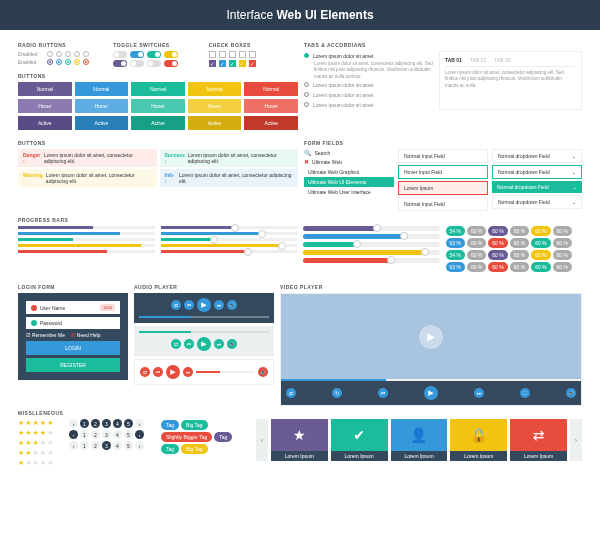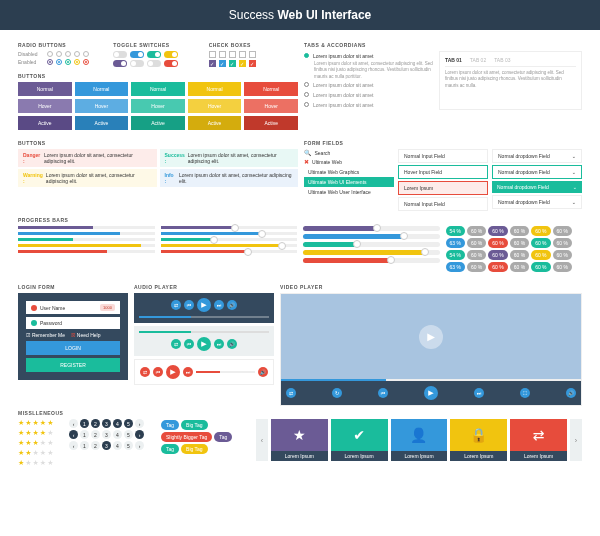--- a/index.html
+++ b/index.html
@@ -74,21 +74,21 @@
 .c-teal{color:#1abc9c}.c-blue{color:#3498db}.c-purple{color:#6b5b95}.c-red{color:#e74c3c}.c-yellow{color:#f1c40f}.c-gray{color:#bbb}
 .bg-teal{background:#1abc9c}.bg-blue{background:#3498db}.bg-purple{background:#6b5b95}.bg-red{background:#e74c3c}.bg-yellow{background:#f1c40f}
 .bg-teal-l{background:#48c9b0}.bg-blue-l{background:#5dade2}.bg-purple-l{background:#8a7aaf}.bg-red-l{background:#ec7063}.bg-yellow-l{background:#f4d03f}
 .bg-teal-d{background:#16a085}.bg-blue-d{background:#2980b9}.bg-purple-d{background:#5a4a85}.bg-red-d{background:#c0392b}.bg-yellow-d{background:#d4ac0d}
 .lorem{font-size:4.5px;color:#999;line-height:1.4}
 </style>
 </head>
 <body>
 
 <div class="hdr">
-  <span>Success</span> <b>Web UI Interface</b>
+  <span>Interface</span> <b>Web UI Elements</b>
 </div>
 
 <div class="wrap">
 
 <div class="row">
   <div style="flex:0 0 280px">
     <div class="row">
       <div class="col">
         <div class="sec-title">RADIO BUTTONS</div>
         <div class="radio-row">

